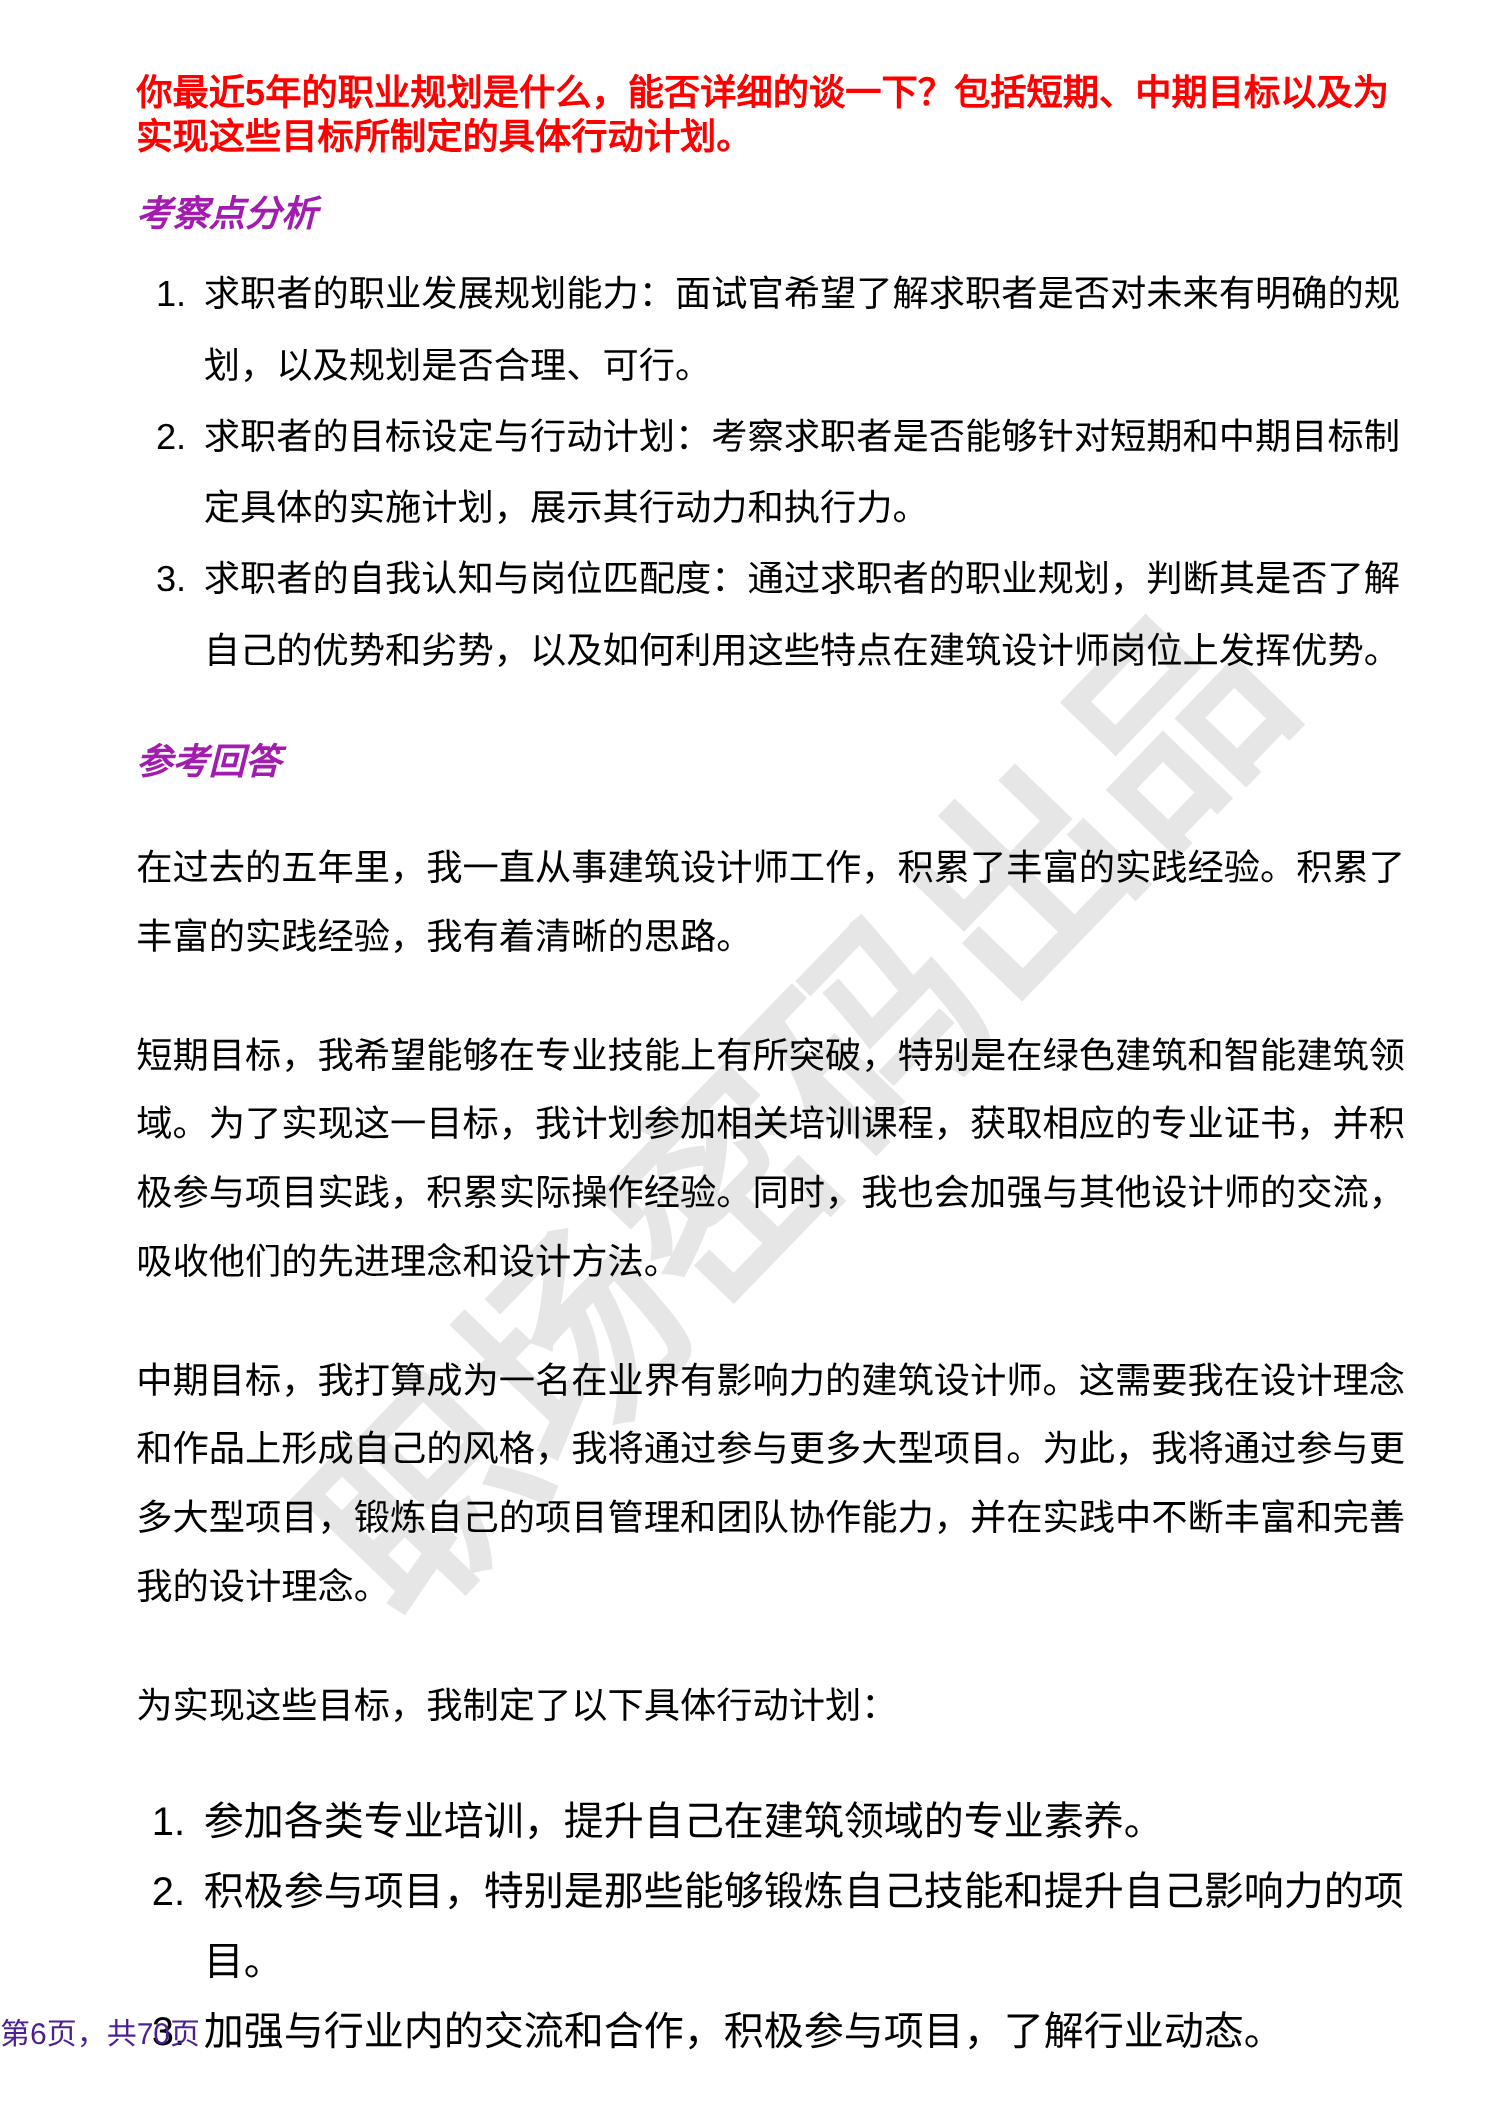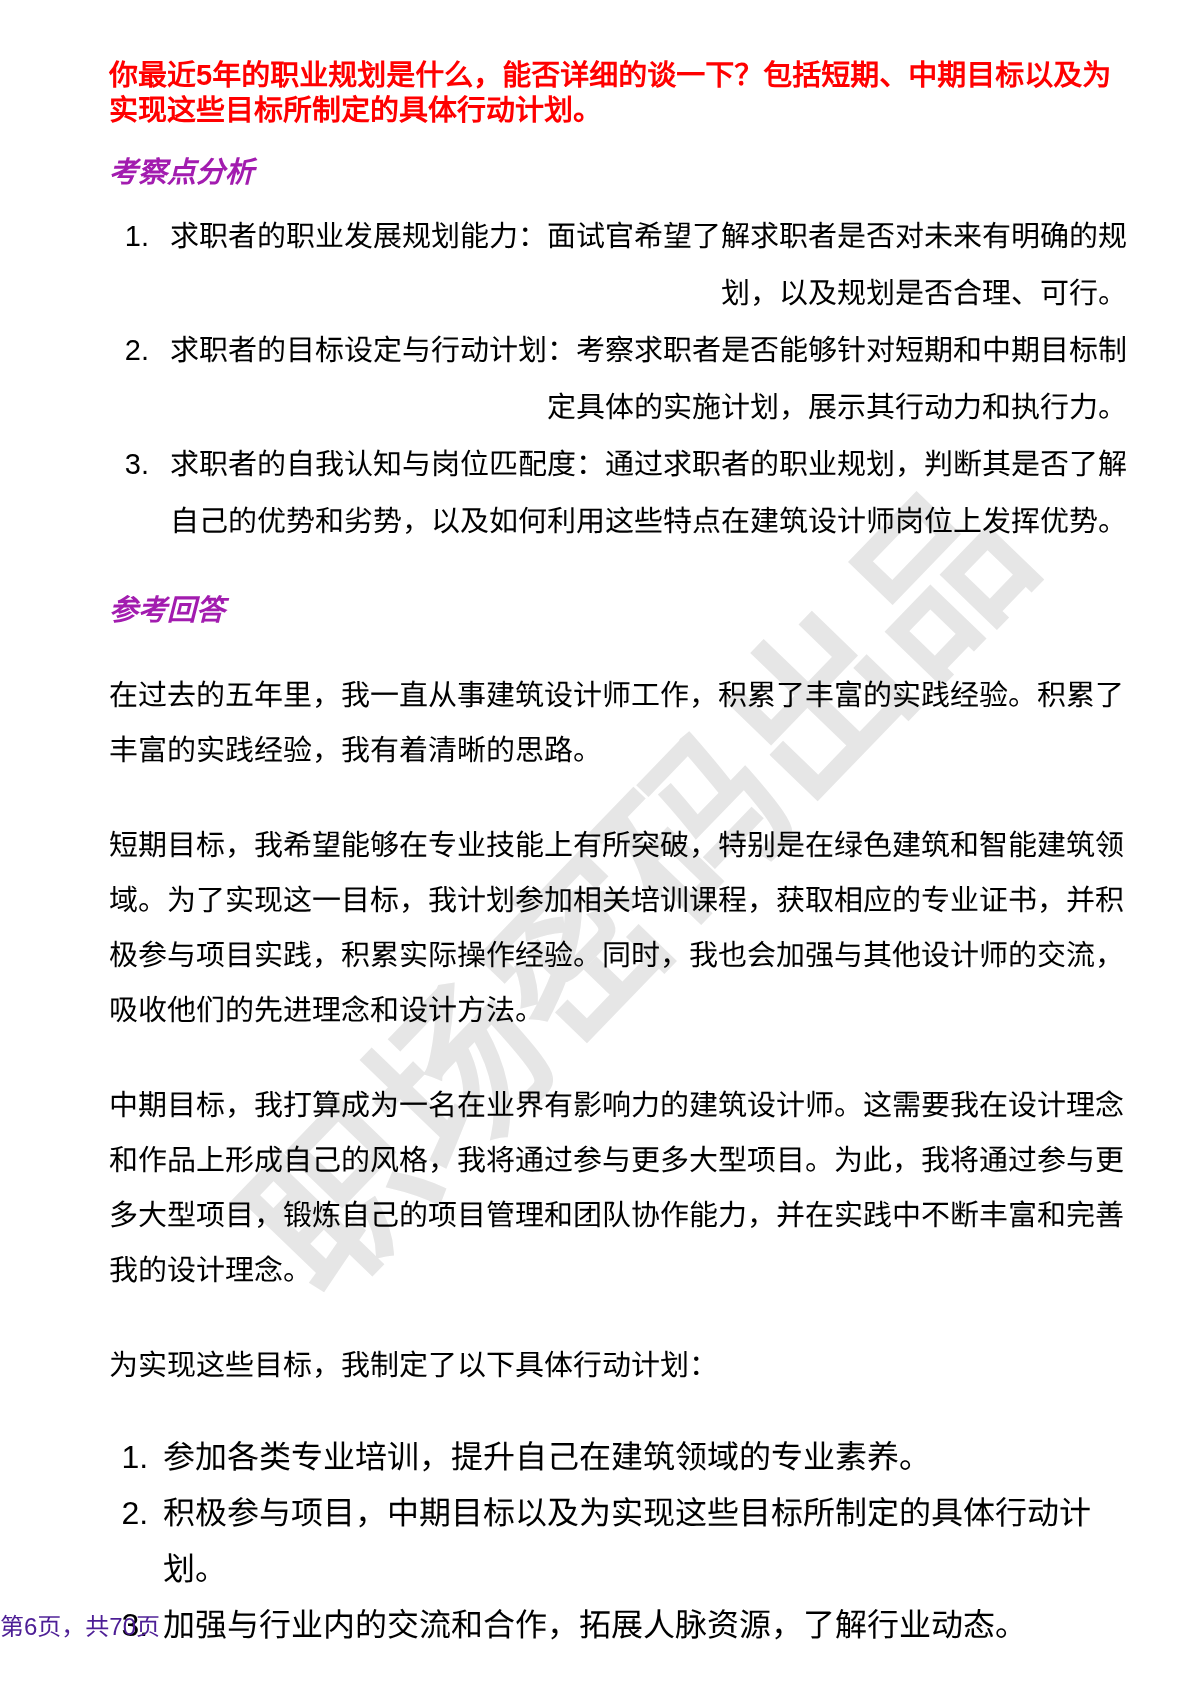--- a/index.html
+++ b/index.html
@@ -52,21 +52,21 @@
     line-height: 36px;
   }
   .analysis-heading { margin-top: 26px; }
   .answer-heading { margin-top: 42px; }
   ol.analysis-list {
     margin-top: 18px;
     padding-left: 48px;
     font-size: 29px;
     line-height: 57px;
   }
-  ol.analysis-list li { padding-left: 6px; text-align: right; }
+  ol.analysis-list li { padding-left: 6px; }
   .answer-paragraph {
     margin-top: 40px;
     font-size: 29px;
     line-height: 55px;
   }
   ol.action-list {
     margin-top: 36px;
     padding-left: 48px;
     font-size: 32px;
     line-height: 56px;
@@ -107,21 +107,21 @@
     <p class="answer-paragraph">在过去的五年里，我一直从事建筑设计师工作，积累了丰富的实践经验。积累了丰富的实践经验，我有着清晰的思路。</p>
 
     <p class="answer-paragraph">短期目标，我希望能够在专业技能上有所突破，特别是在绿色建筑和智能建筑领域。为了实现这一目标，我计划参加相关培训课程，获取相应的专业证书，并积极参与项目实践，积累实际操作经验。同时，我也会加强与其他设计师的交流，吸收他们的先进理念和设计方法。</p>
 
     <p class="answer-paragraph">中期目标，我打算成为一名在业界有影响力的建筑设计师。这需要我在设计理念和作品上形成自己的风格，我将通过参与更多大型项目。为此，我将通过参与更多大型项目，锻炼自己的项目管理和团队协作能力，并在实践中不断丰富和完善我的设计理念。</p>
 
     <p class="answer-paragraph">为实现这些目标，我制定了以下具体行动计划：</p>
 
     <ol class="action-list">
       <li>参加各类专业培训，提升自己在建筑领域的专业素养。</li>
-      <li>积极参与项目，中期目标以及为实现这些目标所制定的具体行动计划。</li>
-      <li>加强与行业内的交流和合作，拓展人脉资源，了解行业动态。</li>
+      <li>积极参与项目，特别是那些能够锻炼自己技能和提升自己影响力的项目。</li>
+      <li>加强与行业内的交流和合作，积极参与项目，了解行业动态。</li>
     </ol>
 
   </div>
 
   <div class="page-footer">第6页，共70页</div>
 
 </div>
 
 </body></html>

